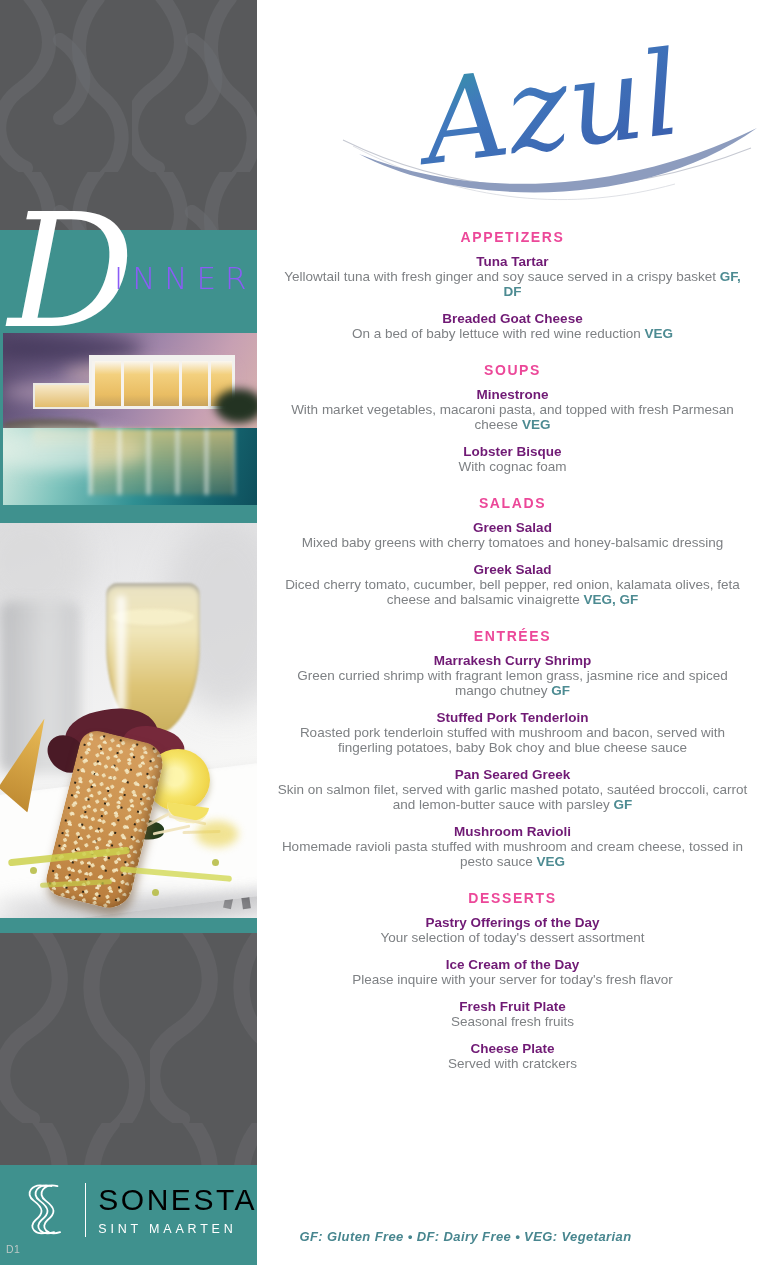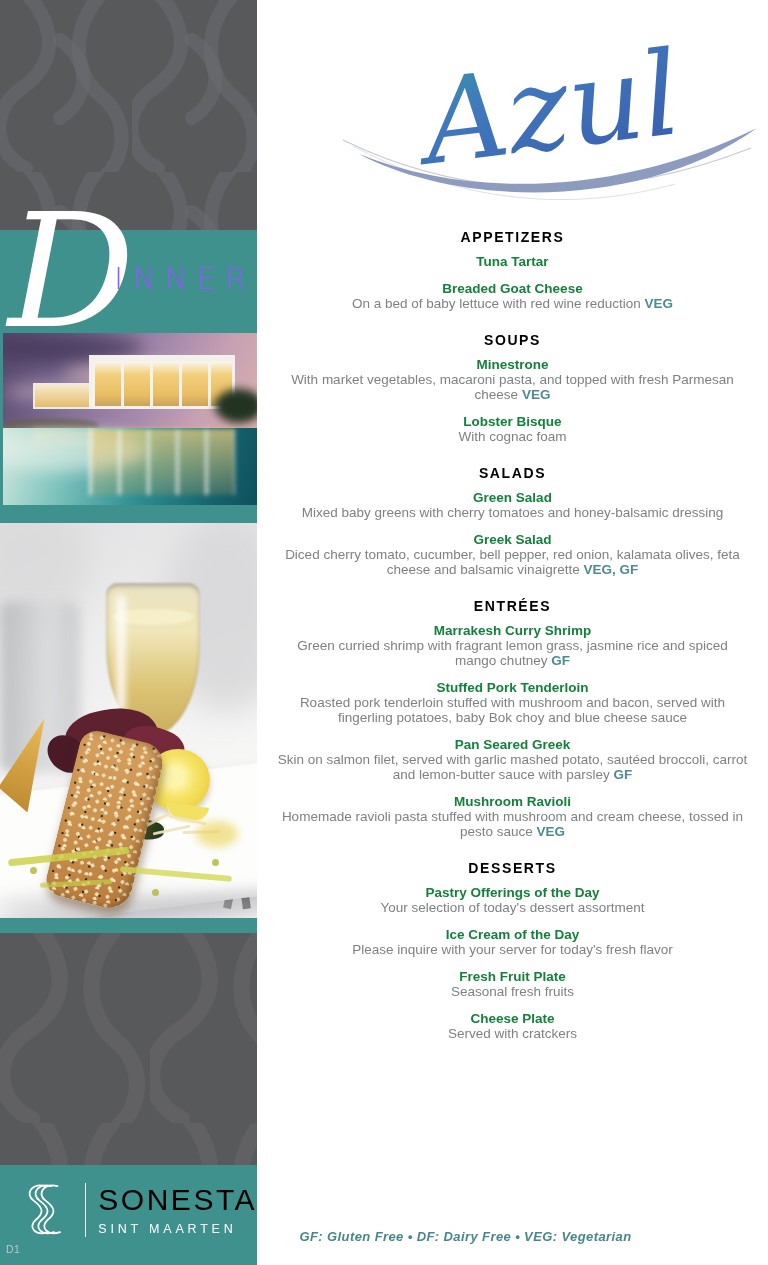--- a/index.html
+++ b/index.html
@@ -116,24 +116,24 @@
   .brand-name { color:#000000; font-size:30px; font-weight:400; letter-spacing:2.5px; line-height:1.05;
                 font-family:"Liberation Sans", sans-serif; }
   .brand-loc  { color:#ffffff; font-size:12.5px; font-weight:400; letter-spacing:3.8px; margin-top:6px; }
   .doc-code { left:6px; top:1243px; color:#bcc8c6; font-size:10.5px; letter-spacing:.5px; }
 
   
   .main { left:257px; top:0; width:511px; height:1265px; }
   .azul-wrap { left:84px; top:22px; width:424px; height:190px; }
   .menu { left:0; top:229px; width:511px; text-align:center; }
   .menu-inner { max-width:474px; margin:0 auto; }
-  .sec-title { color:#000000; font-size:14px; font-weight:bold; letter-spacing:1.6px; margin-bottom:9px; }
+  .sec-title { color:#ec4899; font-size:14px; font-weight:bold; letter-spacing:1.6px; margin-bottom:9px; }
   .section { margin-bottom:21px; }
   .dish { margin-bottom:12px; }
-  .dish-name { color:#15803d; font-size:13.5px; font-weight:bold; line-height:15px; }
+  .dish-name { color:#701a75; font-size:13.5px; font-weight:bold; line-height:15px; }
   .dish-desc { color:#7e8184; font-size:13.5px; line-height:15px; }
   .dish-tag  { color:#4d8b92; font-weight:bold; }
   .legend { left:0; top:1229px; width:417px; text-align:center; color:#48868f;
             font-size:13px; font-weight:bold; font-style:italic; letter-spacing:.4px; }
 </style>
 </head>
 <body>
 
 <div class="page">
 
@@ -262,20 +262,21 @@
         </g>
       </svg>
     </div>
 
     <div class="abs menu">
       <div class="menu-inner" id="menu-root">
           <div class="section">
             <div class="sec-title">APPETIZERS</div>
             <div class="dish">
               <div class="dish-name">Tuna Tartar</div>
+              <div class="dish-desc"><span>Yellowtail tuna with fresh ginger and soy sauce served in a crispy basket </span><span class="dish-tag">GF, DF</span></div>
             </div>
             <div class="dish">
               <div class="dish-name">Breaded Goat Cheese</div>
               <div class="dish-desc"><span>On a bed of baby lettuce with red wine reduction </span><span class="dish-tag">VEG</span></div>
             </div>
           </div>
           <div class="section">
             <div class="sec-title">SOUPS</div>
             <div class="dish">
               <div class="dish-name">Minestrone</div>

